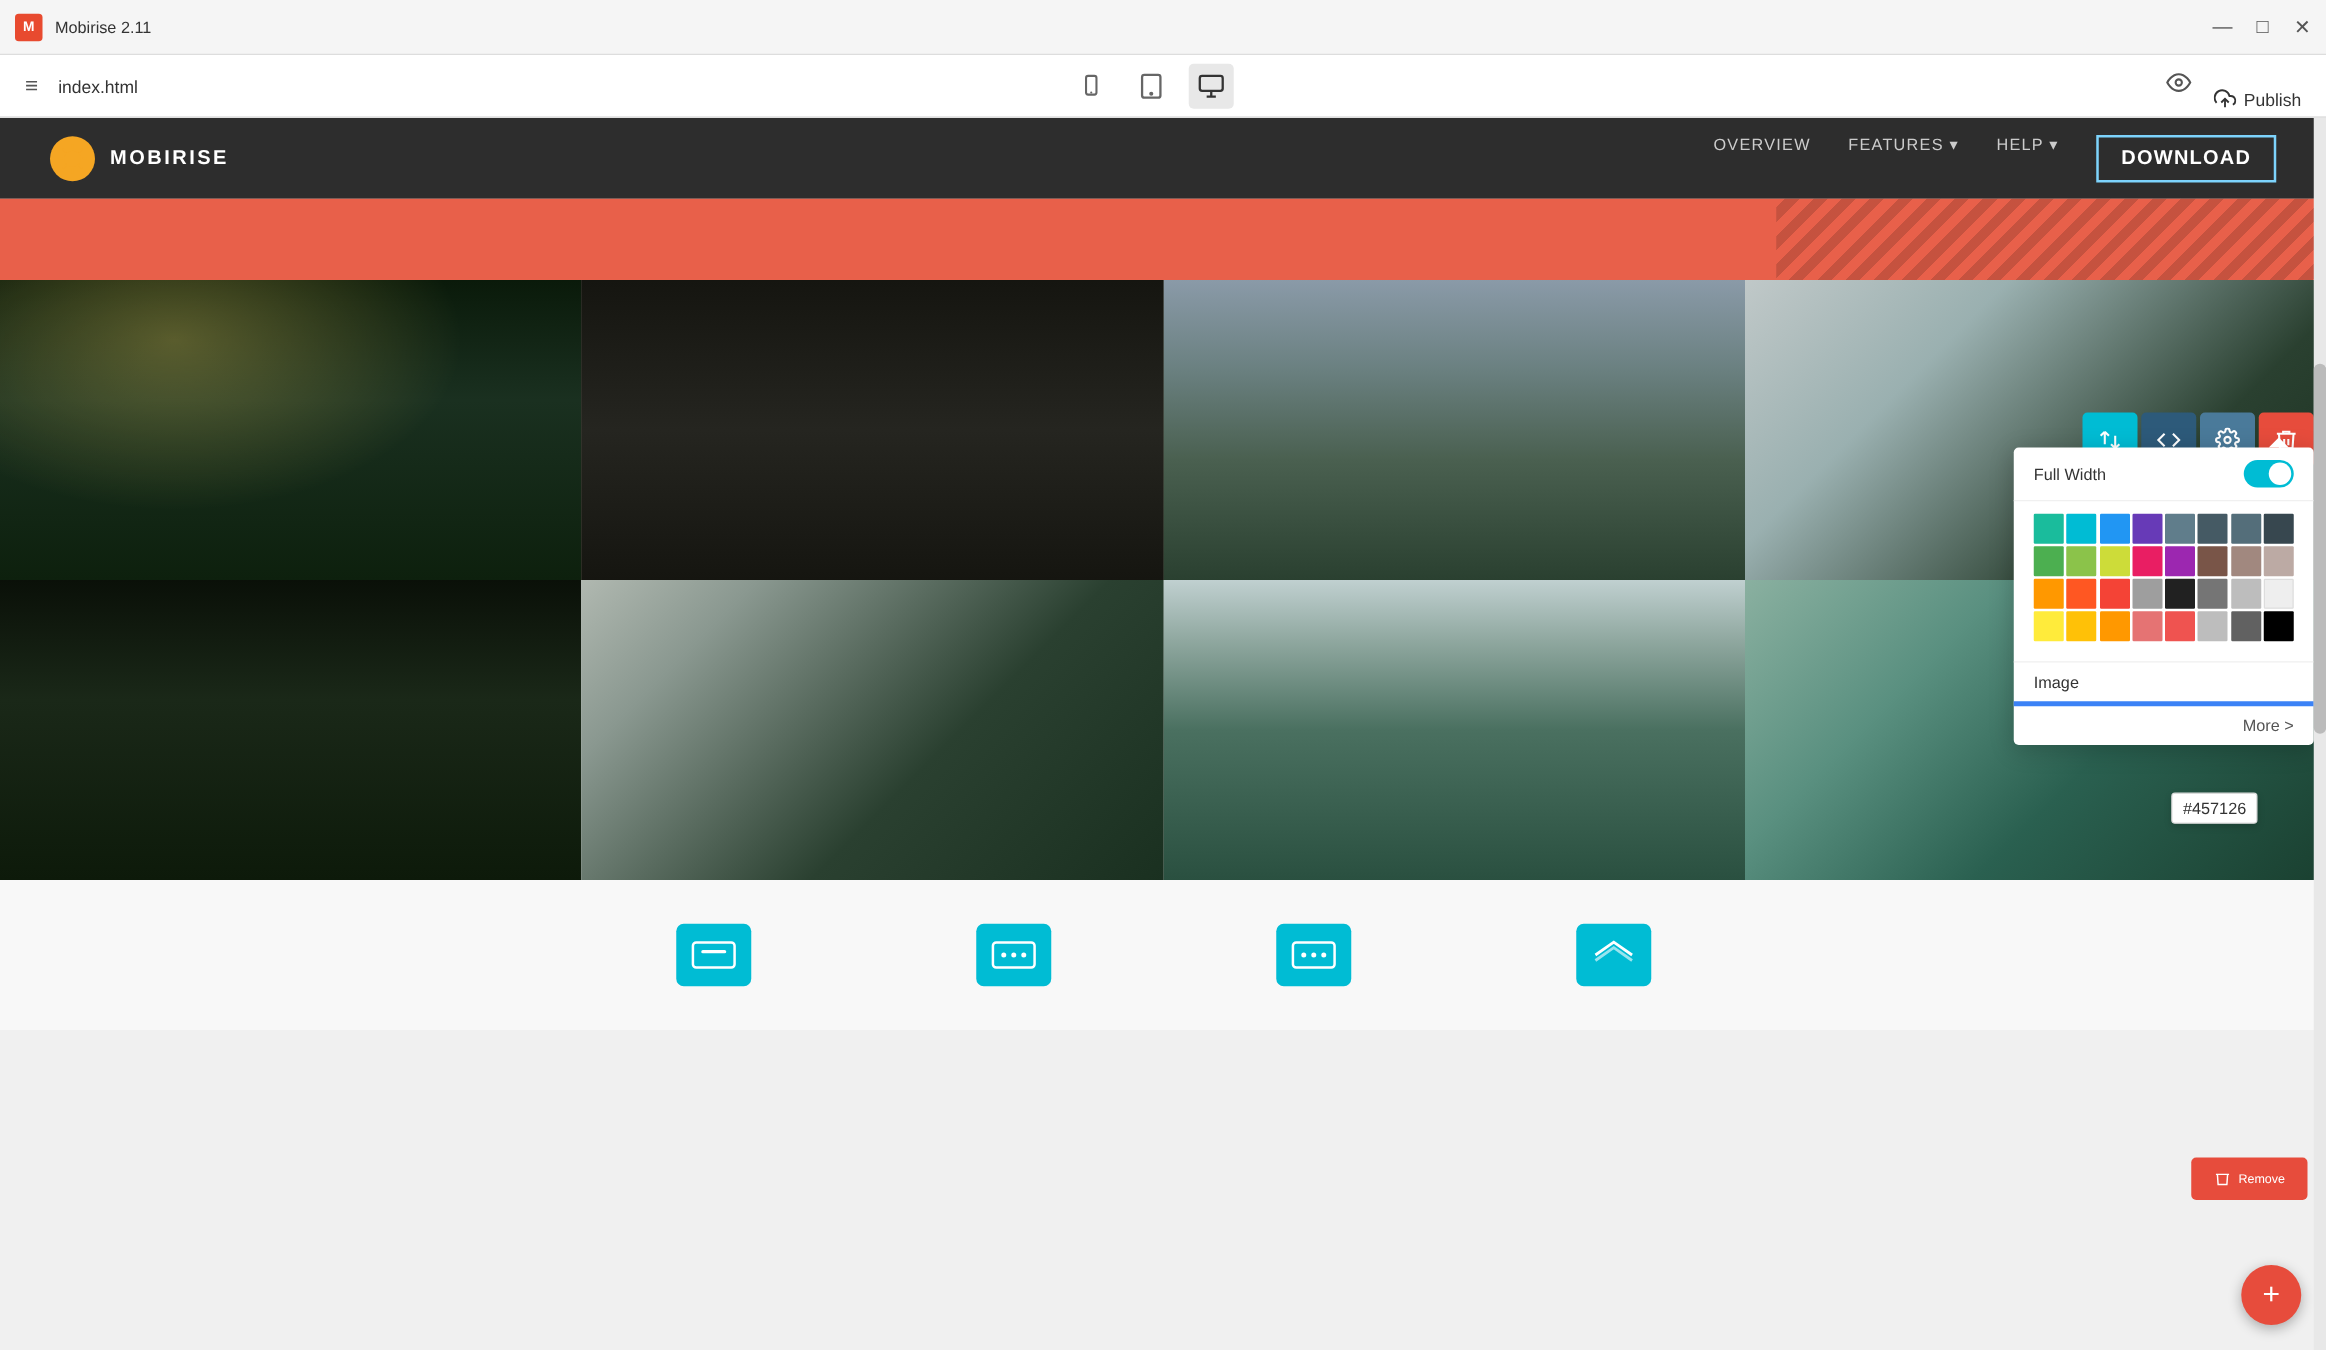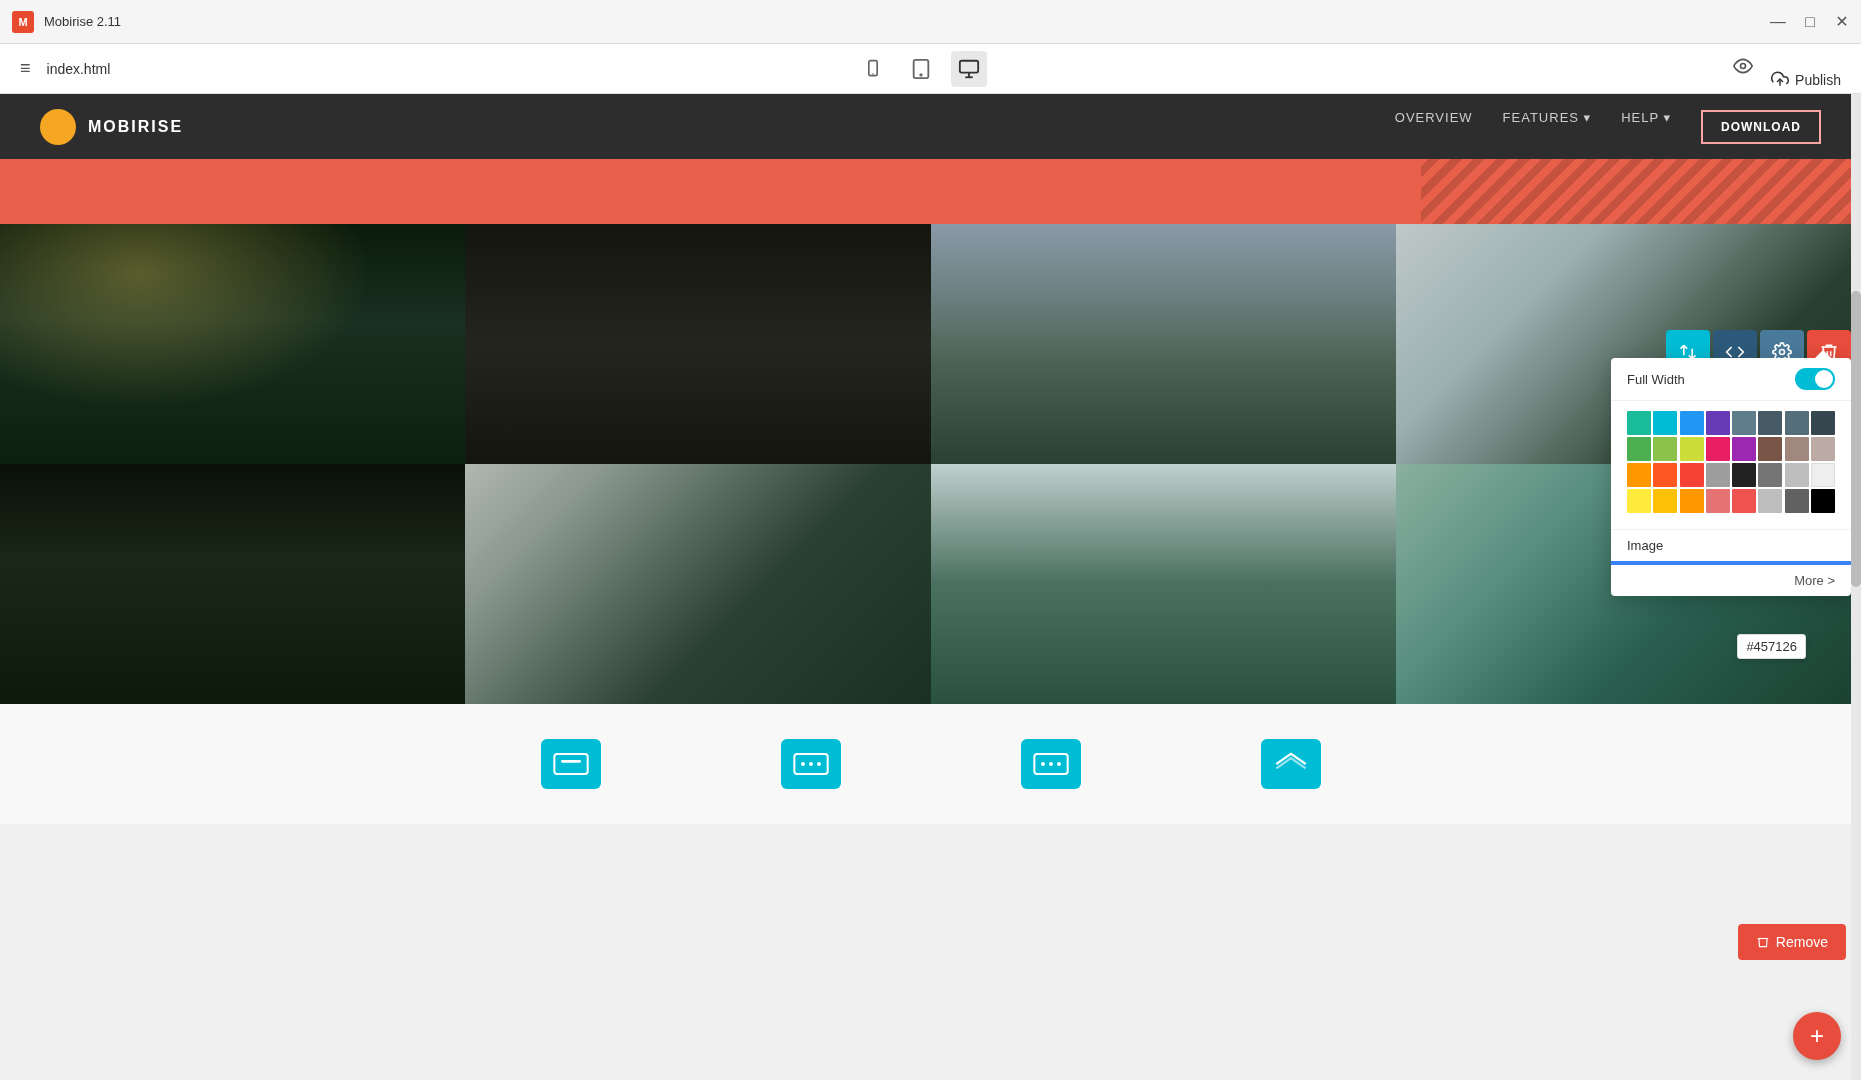--- a/index.html
+++ b/index.html
@@ -174,24 +174,24 @@
       align-items: flex-start;
       gap: 30px;
     }
     .site-nav-link {
       color: #ccc;
       font-size: 13px;
       letter-spacing: 1px;
       text-decoration: none;
     }
     .site-nav-btn {
-      border: 2px solid #fca5a5;
+      border: 2px solid #7dd3fc;
       color: white;
       padding: 8px 18px;
-      font-size: 12px;
+      font-size: 16px;
       font-weight: bold;
       letter-spacing: 1px;
       background: none;
       cursor: pointer;
     }
 
     
     .orange-banner {
       height: 65px;
       background: #e8604a;
@@ -461,21 +461,21 @@
     .remove-btn {
       position: absolute;
       bottom: 120px;
       right: 15px;
       background: #e74c3c;
       color: white;
       border: none;
       padding: 10px 18px;
       border-radius: 4px;
       cursor: pointer;
-      font-size: 14px;
+      font-size: 10px;
       display: flex;
       align-items: center;
       gap: 6px;
       z-index: 200;
     }
 
     
     .fab-btn {
       position: absolute;
       bottom: 20px;

